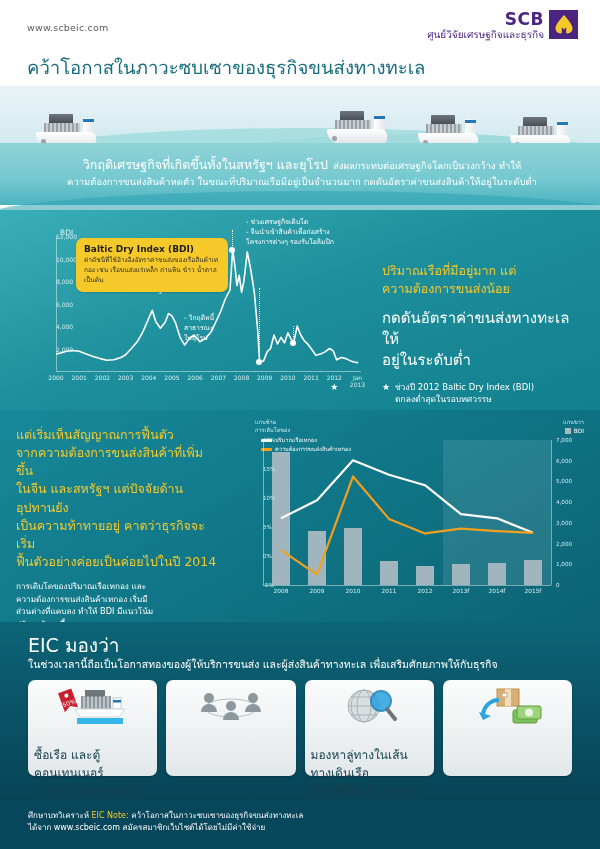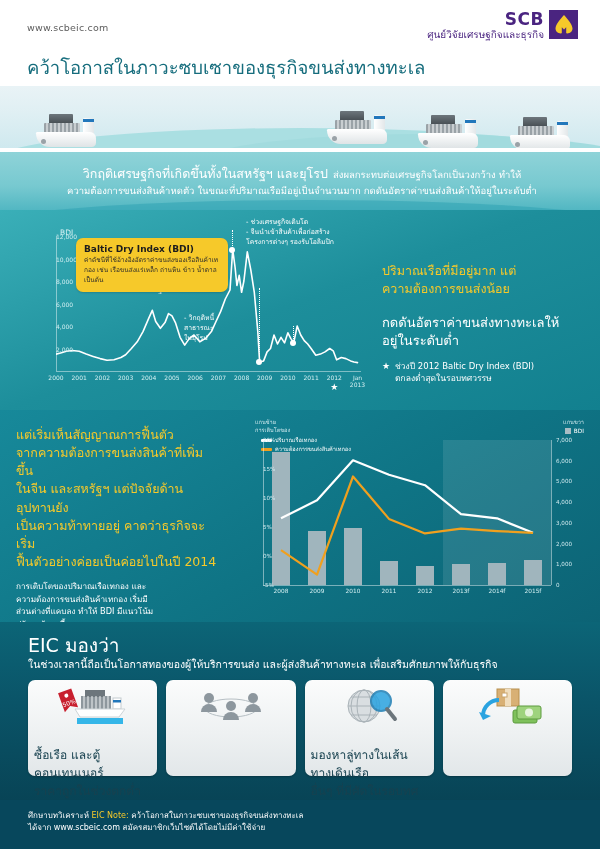--- a/index.html
+++ b/index.html
@@ -72,21 +72,21 @@
     position: absolute; bottom: 12px; right: 4px; width: 11px; height: 17px;
     background: linear-gradient(90deg,#ffffff,#e2e7e9); border-radius: 2px;
   }
   .ship .band {
     position: absolute; bottom: 25px; right: 4px; width: 11px; height: 3px; background: #2277bb;
   }
   .ship .port { position: absolute; bottom: 3px; left: 5px; width: 5px; height: 5px; border-radius: 50%; background: #9aa2a7; }
 
   
   .intro {
-    position: absolute; left: 0; top: 152px; width: 600px; height: 62px;
+    position: absolute; left: 0; top: 143px; width: 600px; height: 62px;
     background: linear-gradient(#8fd3d8 0%, #77c9d0 55%, #4cb4c0 100%);
   }
   .intro-wave {
     position: absolute; left: -30px; bottom: -16px; width: 680px; height: 30px;
     background: #2fa3b2; border-radius: 50% 50% 0 0 / 100% 100% 0 0; opacity: .55;
   }
   .intro-text {
     position: absolute; left: 38px; top: 9px; width: 528px;
     text-align: center; color: #ffffff; line-height: 1.45;
   }
@@ -132,21 +132,21 @@
   .anno-dot {
     position: absolute; width: 6px; height: 6px; border-radius: 50%;
     background: #ffffff; transform: translate(-50%,-50%);
   }
   .star-mark {
     position: absolute; color: #ffffff; font-size: 9px;
   }
 
   .sec1-right { position: absolute; left: 382px; top: 52px; width: 204px; }
   .sec1-head { font-size: 12.5px; color: #f6c92a; line-height: 1.42; }
-  .sec1-sub { font-size: 13px; color: #ffffff; line-height: 1.42; margin-top: 16px; }
+  .sec1-sub { font-size: 15px; color: #ffffff; line-height: 1.42; margin-top: 10px; }
   .sec1-bullet {
     display: flex; gap: 5px; margin-top: 11px; font-size: 8.5px; color: #ffffff; line-height: 1.4;
   }
   .sec1-bullet .bstar { color: #ffffff; font-size: 9px; line-height: 1.2; }
 
   
   .sec2 {
     position: absolute; left: 0; top: 410px; width: 600px; height: 212px;
     background: linear-gradient(150deg, #17899a 0%, #0f7485 55%, #0c6375 100%);
   }

